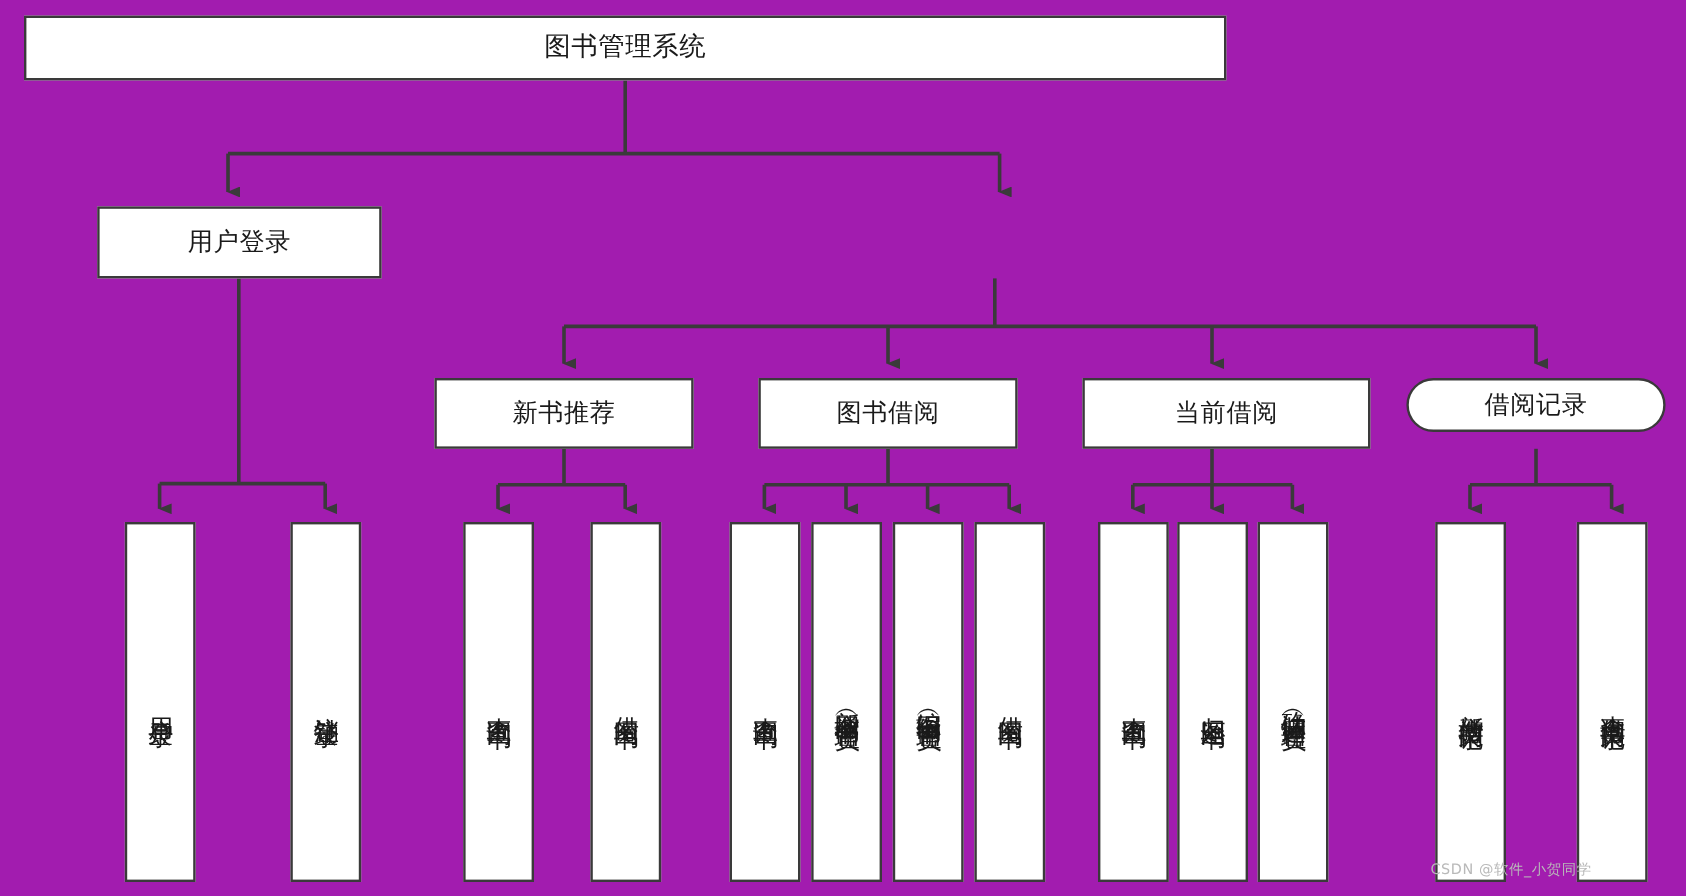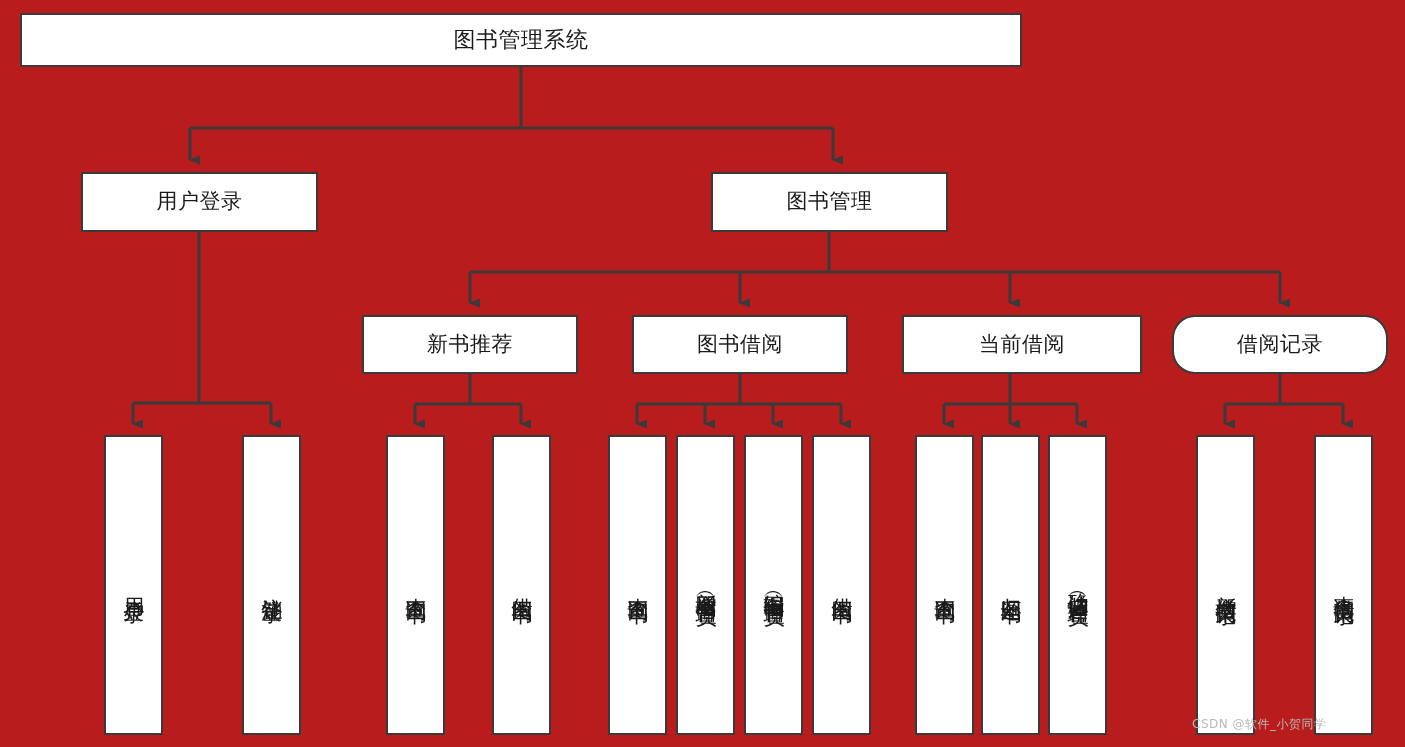--- a/index.html
+++ b/index.html
@@ -8,21 +8,21 @@
     padding: 0;
     background: #ffffff;
   }
   body {
     font-family: "DejaVu Sans", "Liberation Sans", sans-serif;
   }
   #canvas {
     position: relative;
     width: 1405px;
     height: 747px;
-    background: #b91c1c;
+    background: #a21caf;
     overflow: hidden;
   }
   #edges {
     position: absolute;
     left: 0;
     top: 0;
     width: 1405px;
     height: 747px;
     pointer-events: none;
   }
@@ -129,34 +129,31 @@
     </g>
   </svg>
 
   <div class="node horiz root" style="left:20px; top:13px; width:1002px; height:54px;">
     <span class="lbl">图书管理系统</span>
   </div>
 
   <div class="node horiz" style="left:81px; top:172px; width:237px; height:60px;">
     <span class="lbl">用户登录</span>
   </div>
-  <div class="node horiz" style="left:711px; top:172px; width:237px; height:60px;">
-    <span class="lbl">图书管理</span>
-  </div>
 
   <div class="node horiz" style="left:632px; top:315px; width:216px; height:59px;">
     <span class="lbl">图书借阅</span>
   </div>
   <div class="node horiz" style="left:362px; top:315px; width:216px; height:59px;">
     <span class="lbl">新书推荐</span>
   </div>
   <div class="node horiz" style="left:902px; top:315px; width:240px; height:59px;">
     <span class="lbl">当前借阅</span>
   </div>
-  <div class="node horiz" style="left:1172px; top:315px; width:216px; height:59px;border-radius:23px;">
+  <div class="node horiz" style="left:1172px; top:315px; width:216px; height:45px;border-radius:23px;">
     <span class="lbl">借阅记录</span>
   </div>
 
   <div class="node vert" style="left:104px; top:435px; width:59px; height:300px;">
     <span class="lbl">用户登录</span>
   </div>
   <div class="node vert" style="left:242px; top:435px; width:59px; height:300px;">
     <span class="lbl">注销登录</span>
   </div>
 

